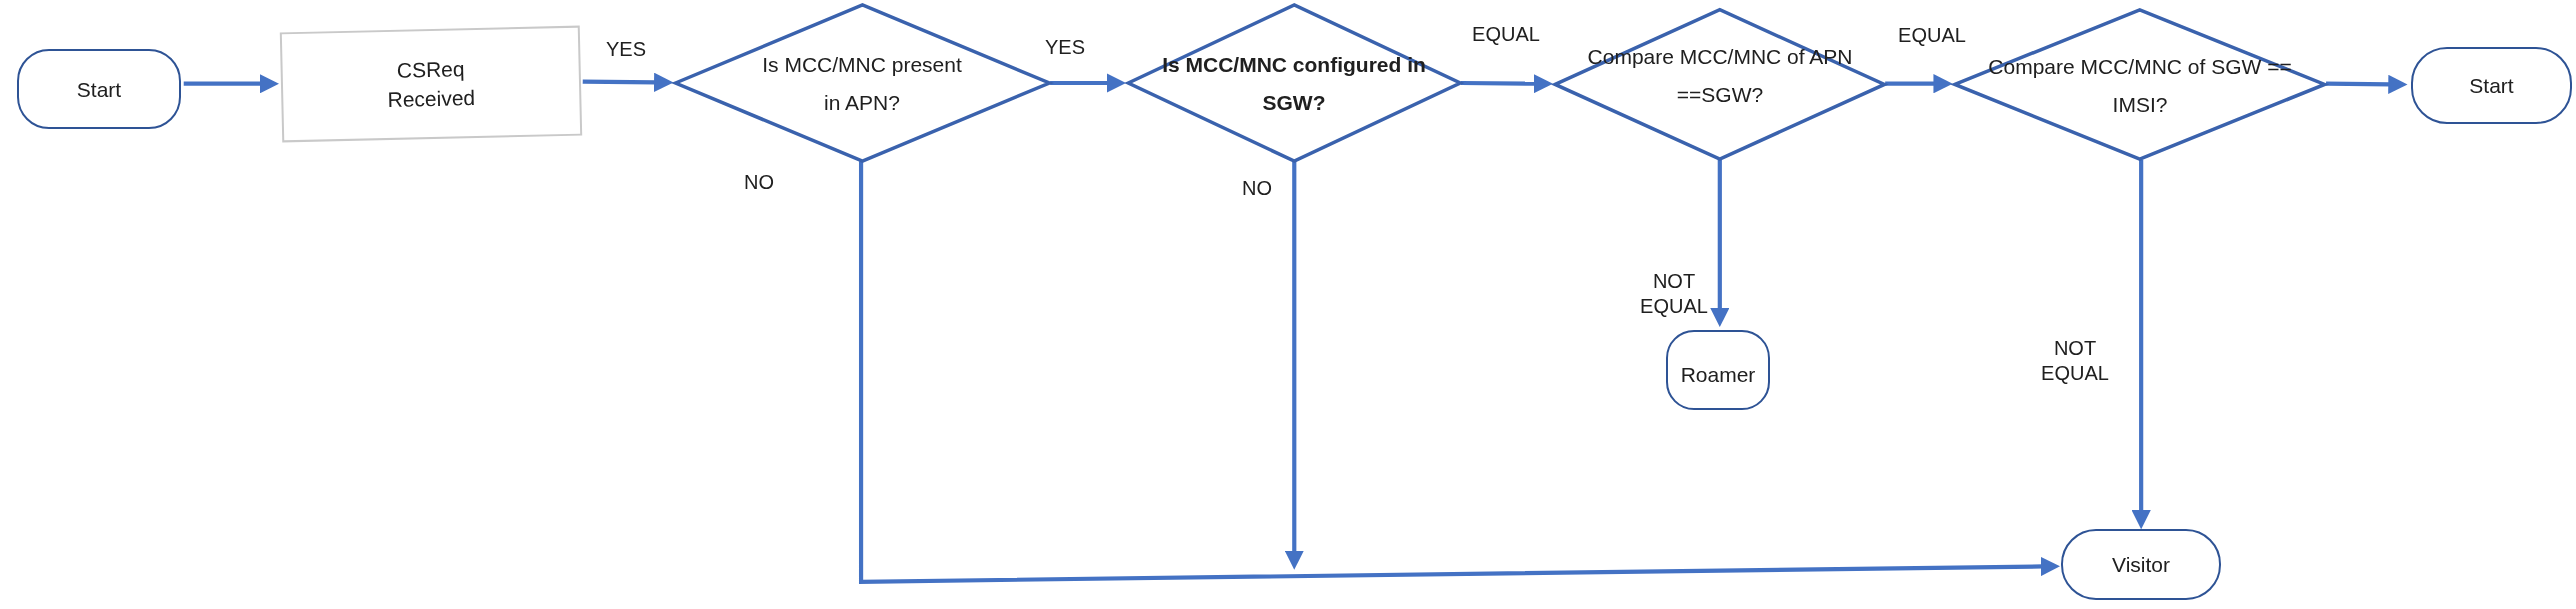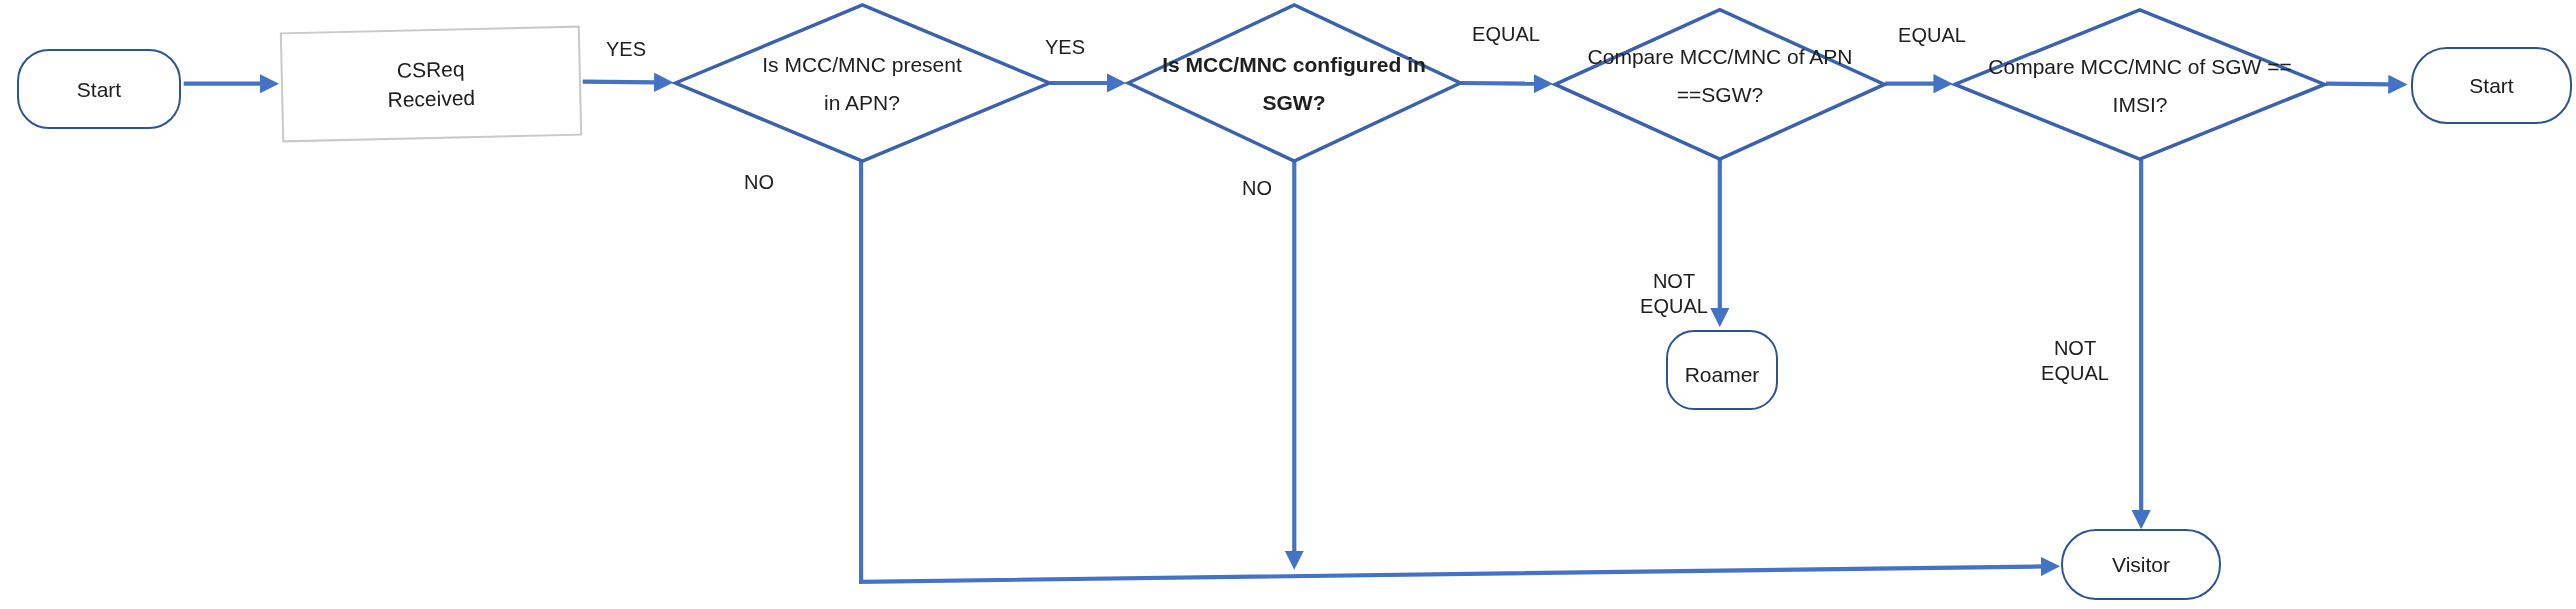--- a/index.html
+++ b/index.html
@@ -87,21 +87,21 @@
 
   <div class="node process" style="left:281px; top:29px; width:300px; height:110px; transform:rotate(-1.3deg);">
     <span>CSReq
 Received</span>
   </div>
 
   <div class="node terminal" style="left:2411px; top:47px; width:161px; height:77px; border-radius:36px;">
     <span>Start</span>
   </div>
 
-  <div class="node terminal" style="left:1666px; top:330px; width:112px; height:80px; border-radius:28px; padding-top:8.4px;">
+  <div class="node terminal" style="left:1666px; top:330px; width:104px; height:80px; border-radius:28px; padding-top:8.4px;">
     <span>Roamer</span>
   </div>
 
   <div class="node terminal" style="left:2061px; top:529px; width:160px; height:71px; border-radius:35px;">
     <span>Visitor</span>
   </div>
 
   <div class="dtext" style="left:862px; top:84px;">Is MCC/MNC present
 in APN?</div>
   <div class="dtext" style="left:1294px; top:84px;font-weight:bold;">Is MCC/MNC configured in

